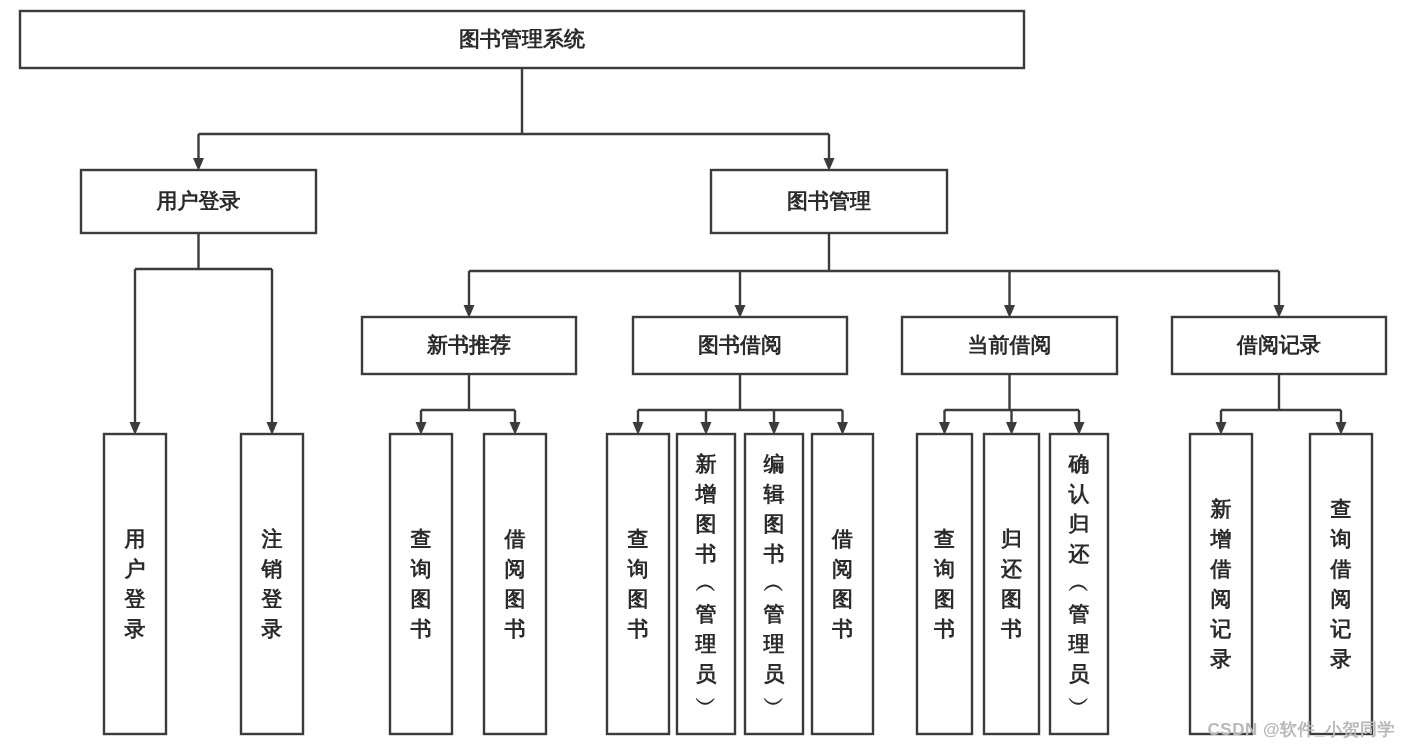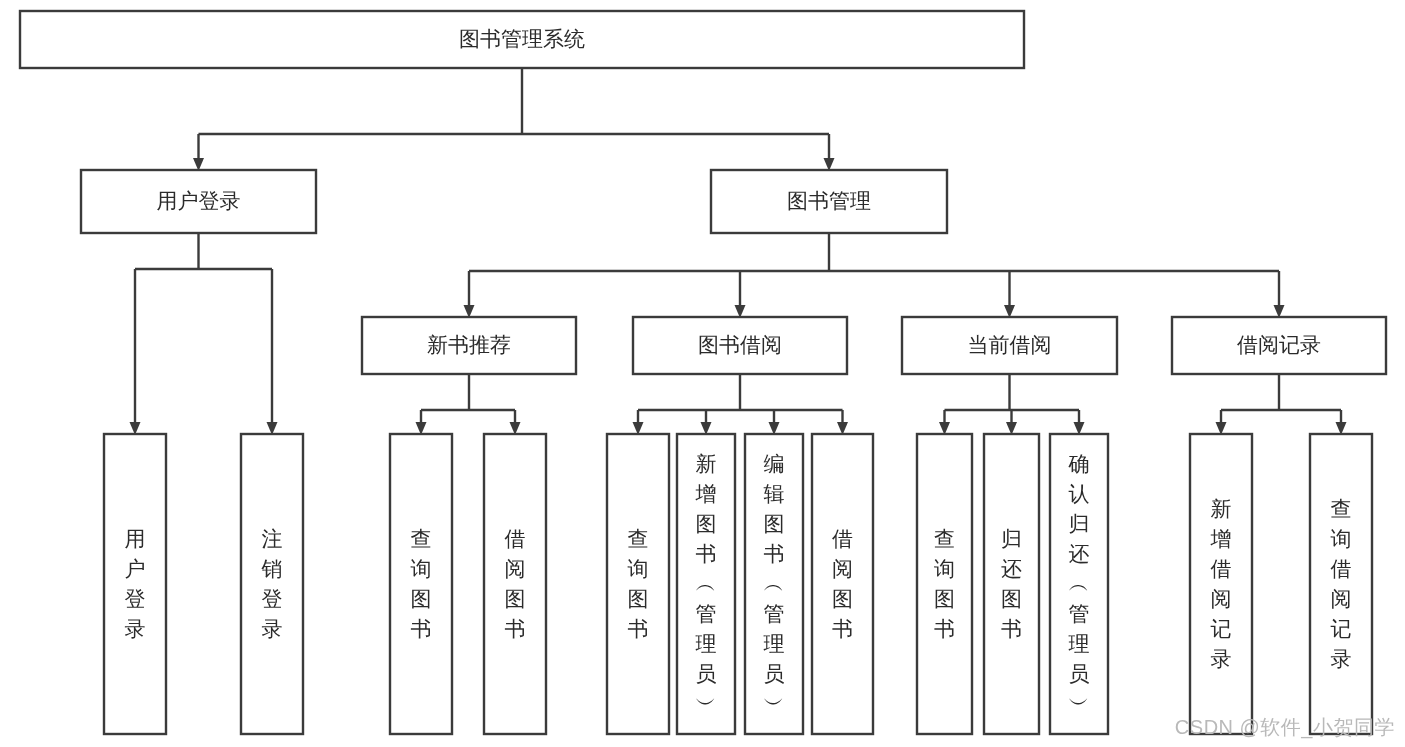--- a/index.html
+++ b/index.html
@@ -11,20 +11,21 @@
     width: 1405px;
     height: 747px;
     font-family: "Liberation Sans", "DejaVu Sans", sans-serif;
     overflow: hidden;
     position: relative;
   }
   #diagram-root {
     position: relative;
     width: 1405px;
     height: 747px;
+    font-weight: bold;
   }
   svg.diagram {
     position: absolute;
     top: 0;
     left: 0;
     width: 1405px;
     height: 747px;
   }
   .node-rect {
     fill: #ffffff;
@@ -50,21 +51,21 @@
     font-family: "Liberation Sans", "DejaVu Sans", sans-serif;
     font-size: 21px;
     fill: #2b2b2b;
     text-anchor: middle;
   }
   .watermark {
     position: absolute;
     right: 10px;
     bottom: 6px;
     font-family: "Liberation Sans", "DejaVu Sans", sans-serif;
-    font-size: 20px;
+    font-size: 17px;
     color: #b9b9b9;
     white-space: nowrap;
     letter-spacing: 0.5px;
     user-select: none;
   }
 </style>
 </head>
 <body>
 
 <div id="diagram-root">

